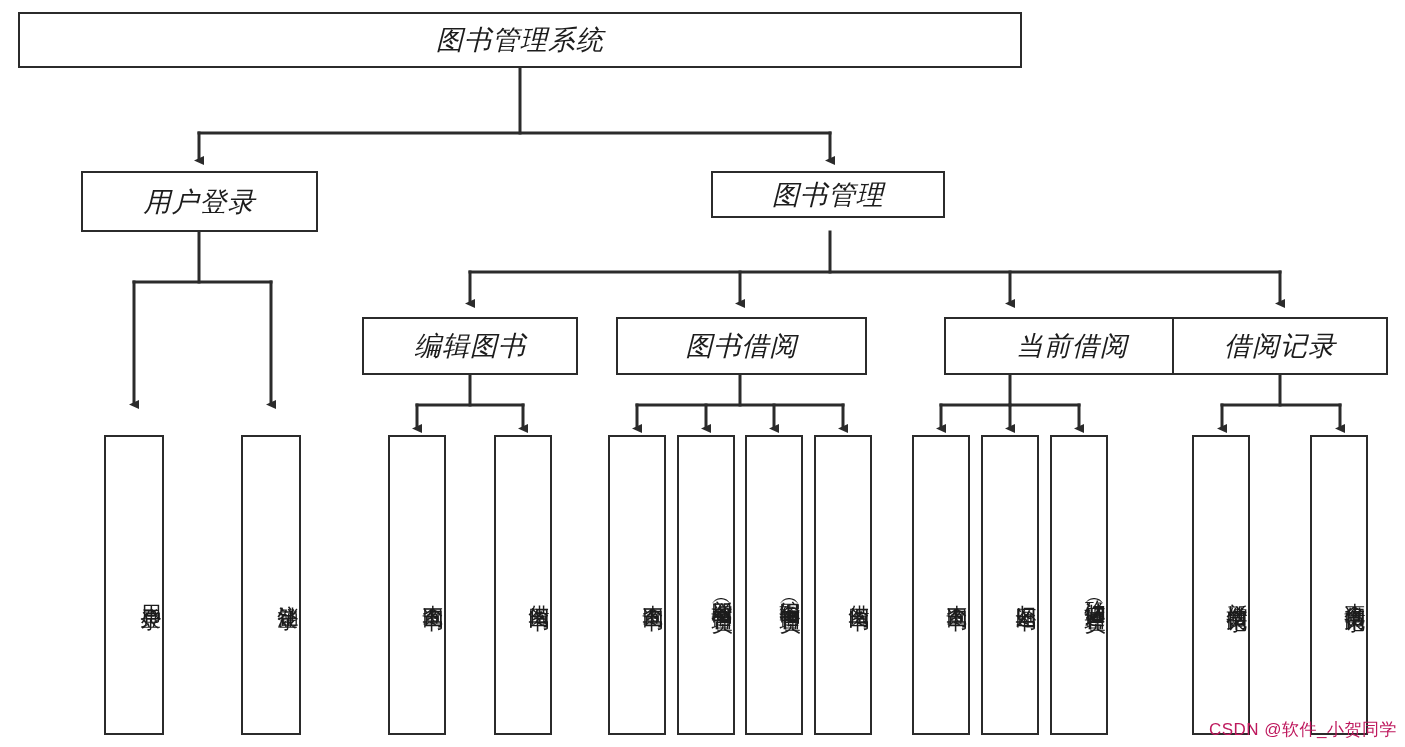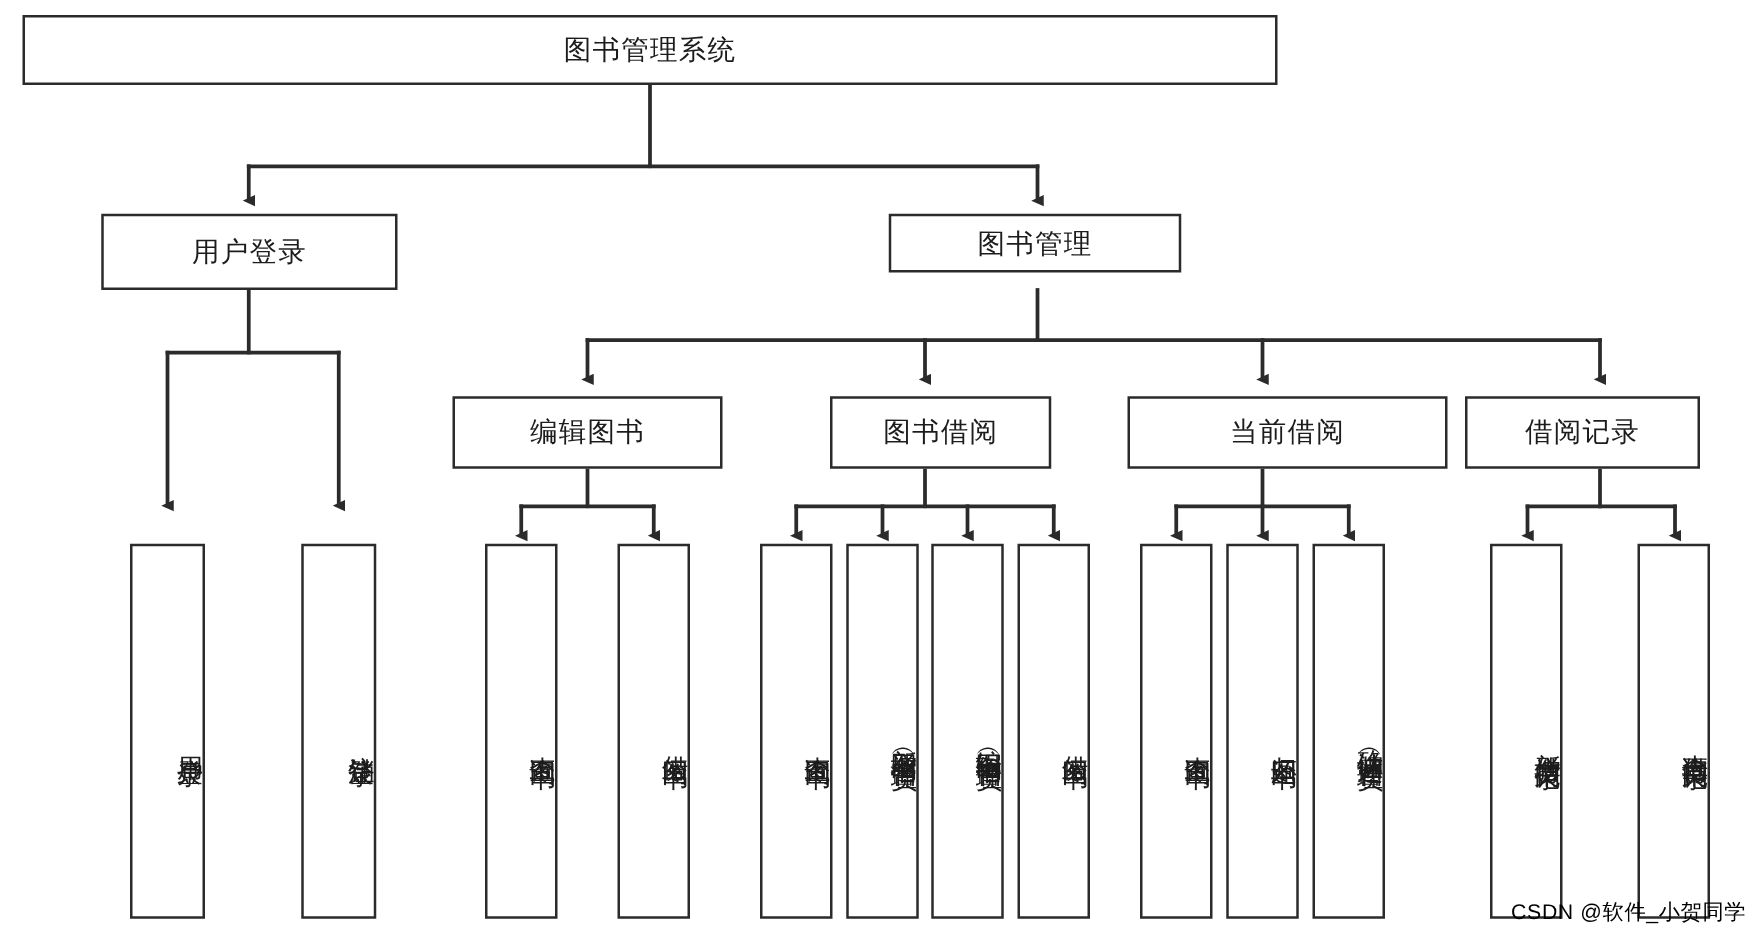--- a/index.html
+++ b/index.html
@@ -25,23 +25,24 @@
     position:absolute;
     box-sizing:border-box;
     border:2px solid #2b2b2b;
     background:#ffffff;
     display:flex;
     align-items:center;
     justify-content:center;
     color:#1c1c1c;
   }
   .node.horiz{
-    font-size:22px;
+    font-size:27px;
     letter-spacing:1px;
     white-space:nowrap;
+    font-style:italic;
   }
   .node.vert{
     writing-mode:vertical-rl;
     text-orientation:upright;
     font-size:21px;
     letter-spacing:2px;
     align-items:flex-start;
     justify-content:center;
     padding-top:14px;
     line-height:1.05;
@@ -49,21 +50,21 @@
   .node.vert span{
     writing-mode:vertical-rl;
     text-orientation:upright;
     white-space:nowrap;
   }
   .watermark{
     position:absolute;
     right:8px;
     bottom:6px;
     font-size:17px;
-    color:#000000;
+    color:#be185d;
     white-space:nowrap;
     letter-spacing:0.5px;
   }
 </style>
 </head>
 <body>
 
 <div id="canvas">
 
   <svg id="edges" width="1405" height="747" viewBox="0 0 1405 747">
@@ -125,27 +126,27 @@
   <div class="node horiz" style="left:81px;top:171px;width:237px;height:61px;">
     <span>用户登录</span>
   </div>
   <div class="node horiz" style="left:711px;top:171px;width:234px;height:47px;">
     <span>图书管理</span>
   </div>
 
   <div class="node horiz" style="left:362px;top:317px;width:216px;height:58px;">
     <span>编辑图书</span>
   </div>
-  <div class="node horiz" style="left:664px;top:317px;width:177px;height:58px;">
+  <div class="node horiz" style="left:616px;top:317px;width:251px;height:58px;">
     <span>图书借阅</span>
   </div>
-  <div class="node horiz" style="left:902px;top:317px;width:256px;height:58px;">
+  <div class="node horiz" style="left:944px;top:317px;width:256px;height:58px;">
     <span>当前借阅</span>
   </div>
-  <div class="node horiz" style="left:1172px;top:317px;width:188px;height:58px;">
+  <div class="node horiz" style="left:1172px;top:317px;width:216px;height:58px;">
     <span>借阅记录</span>
   </div>
 
   <div class="node vert" style="left:104px;top:435px;width:60px;height:300px;">
     <span>用户登录</span>
   </div>
   <div class="node vert" style="left:241px;top:435px;width:60px;height:300px;">
     <span>注销登录</span>
   </div>
 

